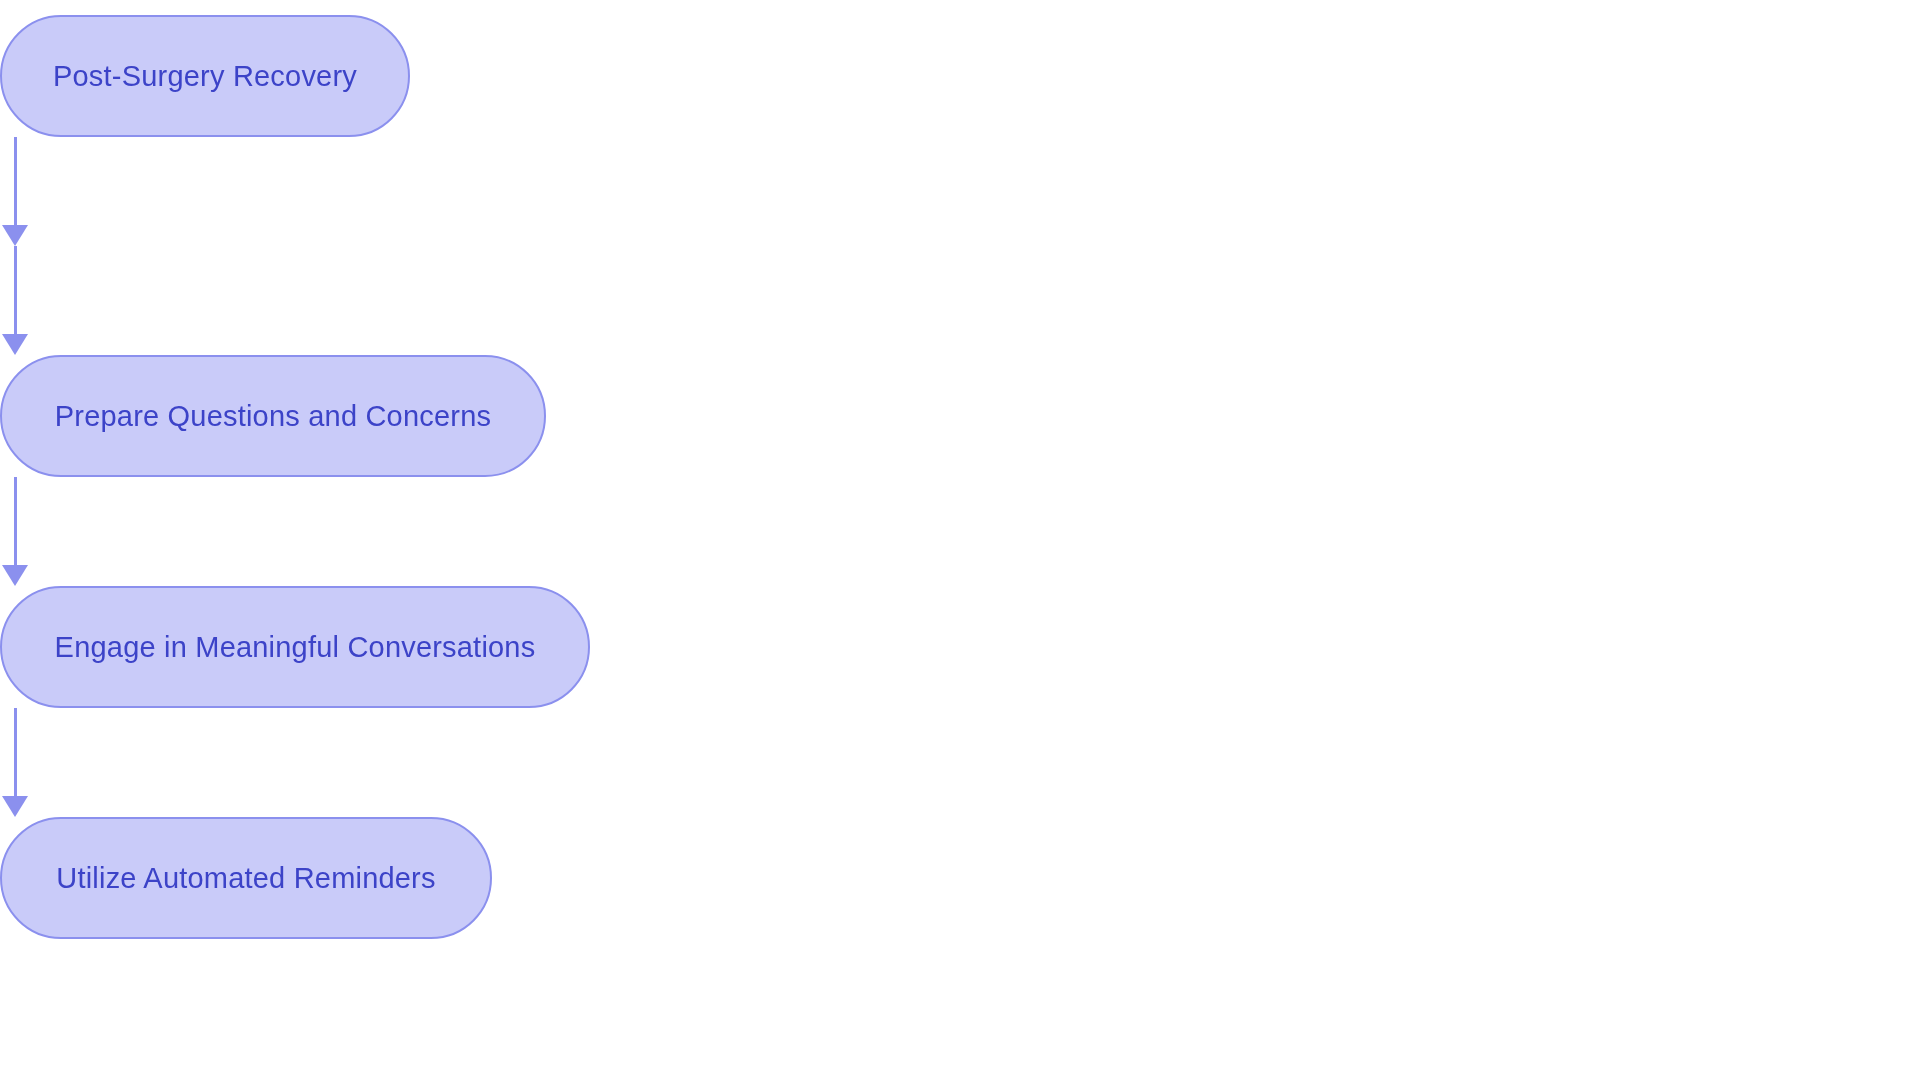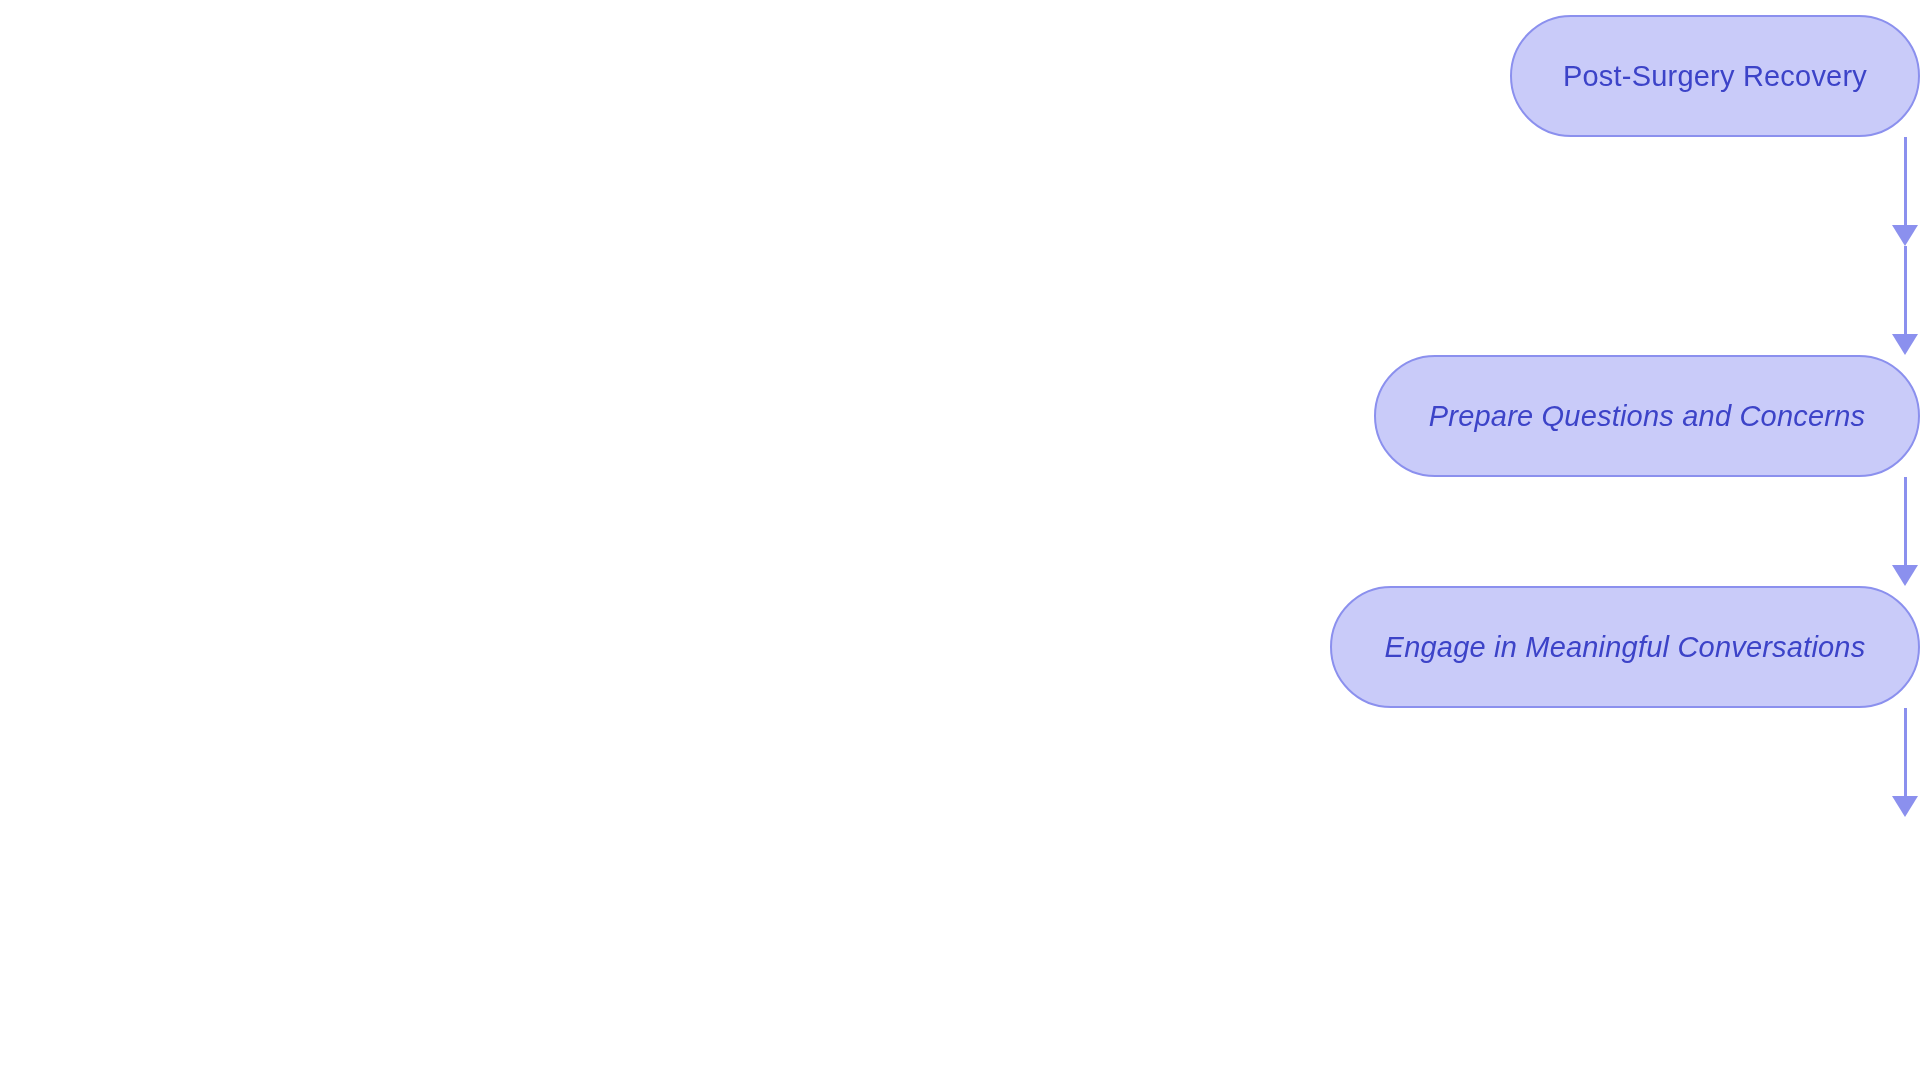--- a/index.html
+++ b/index.html
@@ -15,21 +15,21 @@
     font-family: "Liberation Sans", sans-serif;
   }
   .canvas {
     position: relative;
     width: 1920px;
     height: 1083px;
     background: var(--background);
     overflow: hidden;
     display: flex;
     flex-direction: column;
-    align-items: flex-end;
+    align-items: flex-start;
     padding-top: 15px;
   }
   .flow-node {
     height: 122px;
     border-radius: 61px;
     background: var(--node-fill);
     border: 2px solid var(--node-border);
     display: flex;
     align-items: center;
     justify-content: center;
@@ -38,22 +38,22 @@
   .flow-node .node-label {
     color: var(--node-text);
     font-size: 29px;
     font-weight: 400;
     letter-spacing: 0.2px;
     white-space: nowrap;
   }
   
   .flow-node.n1 { width: 410px; }
   .flow-node.n2 { width: 552px; }
-  .flow-node.n3 { width: 546px; font-style: italic; }
-  .flow-node.n4 { width: 590px; font-style: italic; }
+  .flow-node.n3 { width: 546px; }
+  .flow-node.n4 { width: 590px; }
   .flow-node.n5 { width: 492px; }
   .flow-arrow {
     height: 109px;
     width: 30px;
     display: flex;
     flex-direction: column;
     align-items: center;
     flex: 0 0 auto;
   }
   .arrow-shaft {
@@ -102,14 +102,17 @@
 
   <div class="flow-node n4">
     <span class="node-label">Engage in Meaningful Conversations</span>
   </div>
 
   <div class="flow-arrow">
     <div class="arrow-shaft"></div>
     <div class="arrow-head"></div>
   </div>
 
+  <div class="flow-node n5">
+    <span class="node-label">Utilize Automated Reminders</span>
+  </div>
 
 </div>
 
 </body></html>

